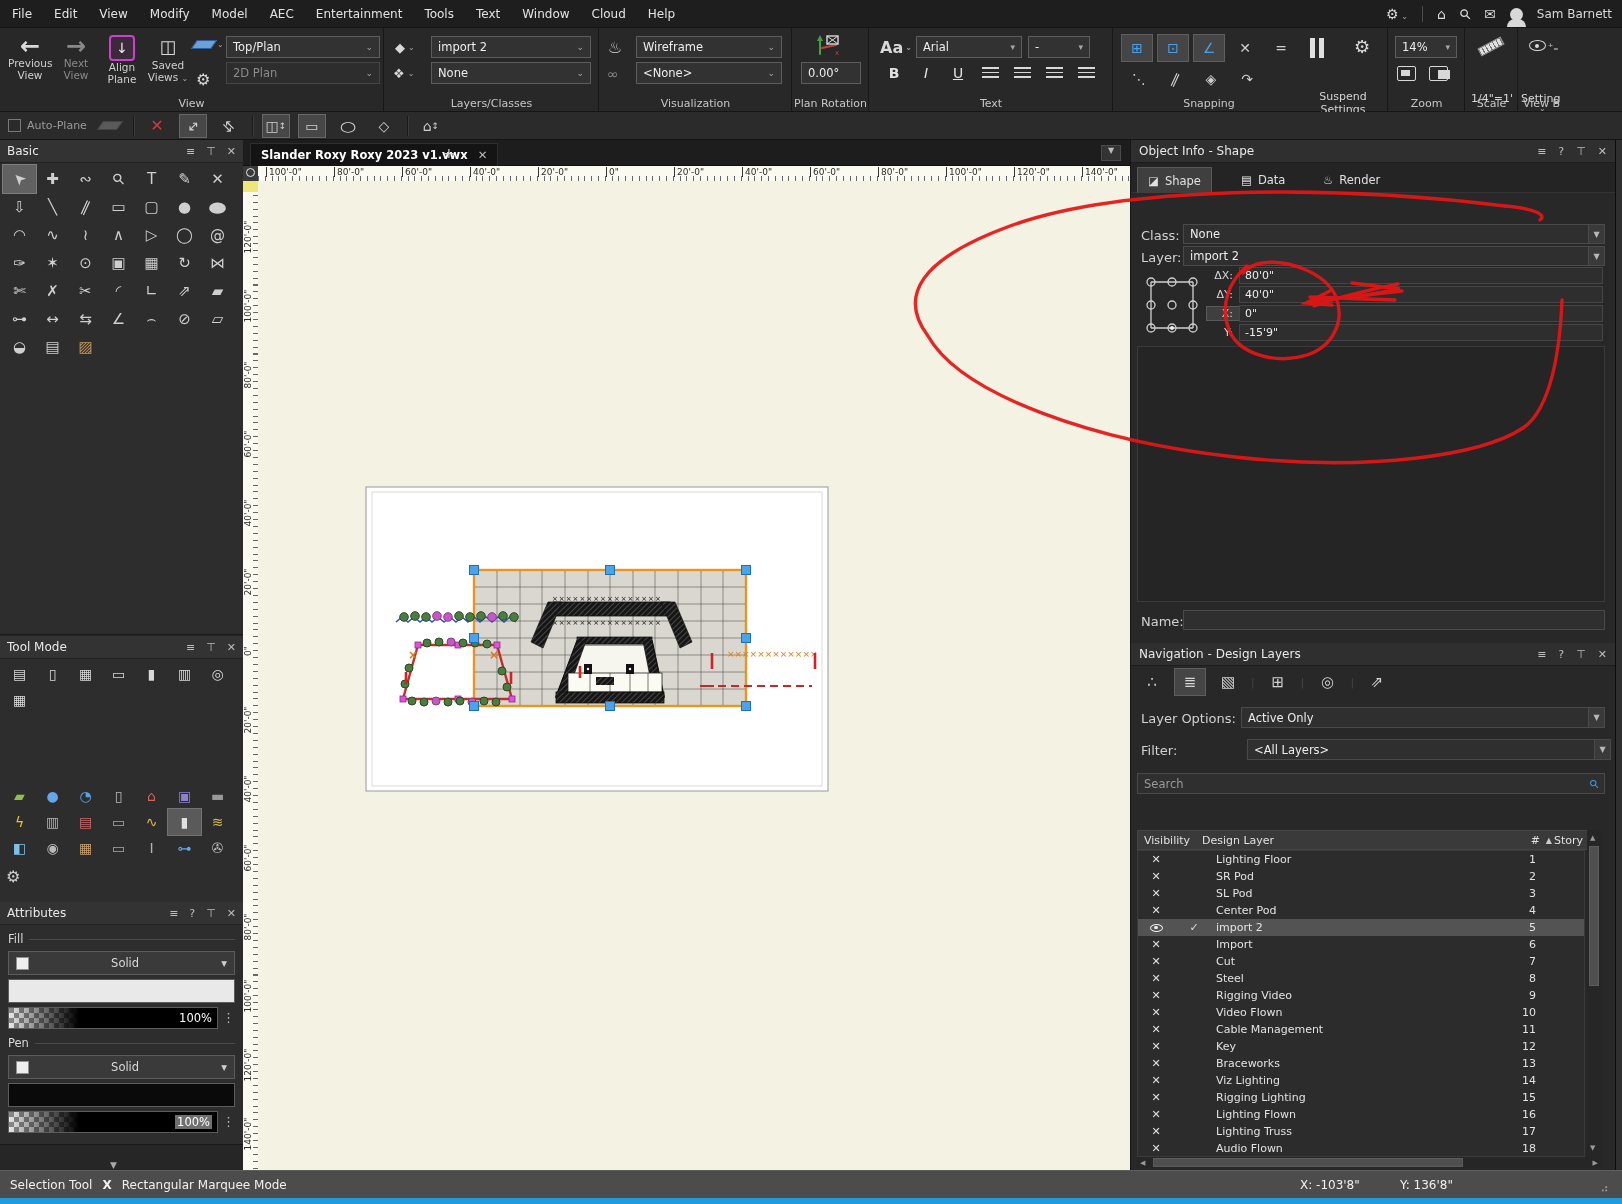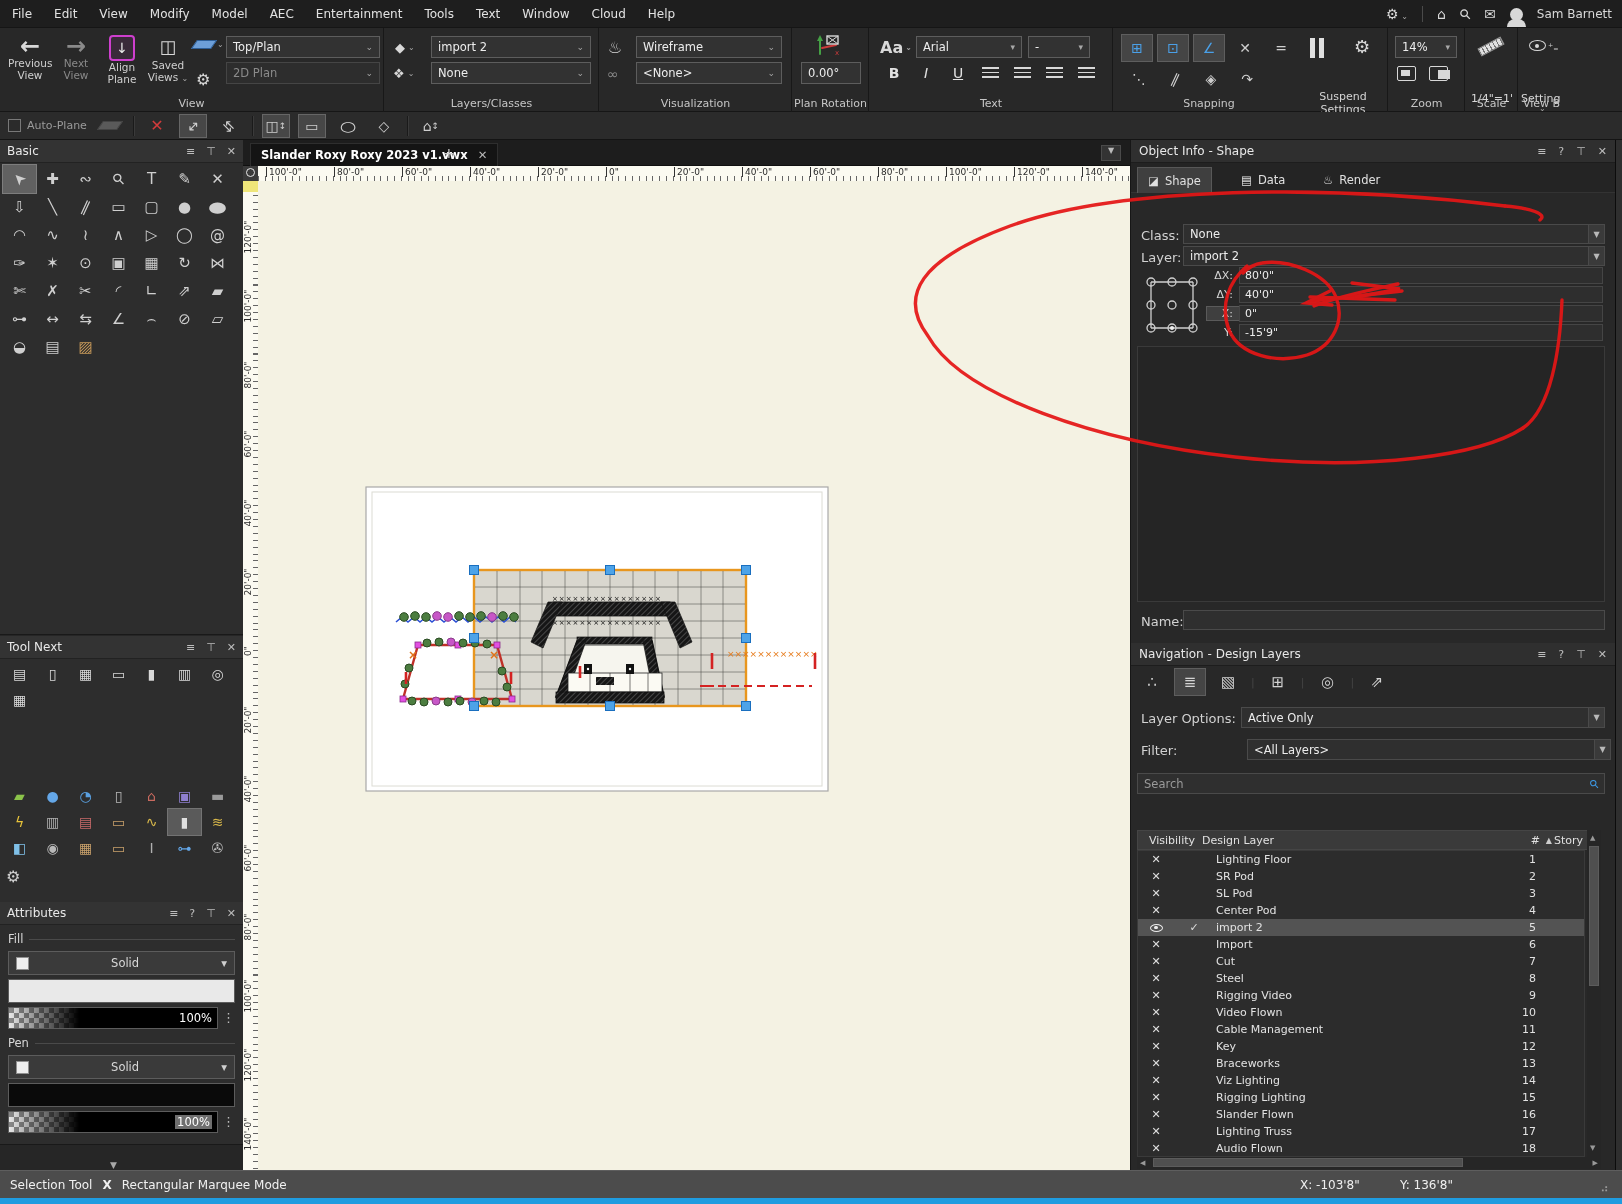--- a/index.html
+++ b/index.html
@@ -500,21 +500,21 @@
           <span>▤</span>
         </div>
         <div class="tcell">
           <span style="color: rgb(200, 154, 90);">▨</span>
         </div>
       </div>
   </div>
 
   <div class="palette" style="top:636px;height:282px">
     <div class="pal-hdr">
-      <span>Tool Next</span>
+      <span>Tool Mode</span>
       <span class="sp">
           <span>≡</span>
           <span>⊤</span>
           <span>✕</span>
         </span>
     </div>
     <div class="tsrow">
 
     <div class="tscell">
           <span>▤</span>
@@ -924,21 +924,21 @@
     <div class="fld" style="left:116px;top:96px;width:364px;height:21px">
         <span>&lt;All Layers&gt;</span>
         <span class="chevbtn">▼</span>
       </div>
     <div class="fld" style="left:6px;top:130px;width:468px;height:21px;color:#9a9a9a">
         <span>Search</span>
         <span style="margin-left:auto;color:#3d9be9;display:inline-block;transform:rotate(-45deg)">⚲</span>
       </div>
 
     <div class="nt-hdr" style="top:187px">
-      <span class="c-vis" style="width:62px;text-align:center;padding-left:6px">Visibility</span>
+      <span class="c-vis" style="width:62px;text-align:left;padding-left:6px">Visibility</span>
       <span class="c-nm">Design Layer</span>
       <span class="c-num">#</span>
       <span style="font-size:8px;color:#ccc;padding:0 2px">▲</span>
       <span class="c-story">Story</span>
     </div>
     <div class="abs" style="left:6px;top:207px;width:448px;height:307px;overflow:hidden;background:#2c2c2c;border:1px solid #3a3a3a">
 
         <div class="nrow">
           <span class="c-vis"><span class="vx">✕</span></span>
           <span class="c-chk"><span class="ck">✓</span></span>
@@ -1057,21 +1057,21 @@
           <span class="c-vis"><span class="vx">✕</span></span>
           <span class="c-chk"><span class="ck">✓</span></span>
           <span class="c-nm">Rigging Lighting</span>
           <span class="c-num">15</span>
           <span class="c-story"></span>
         </div>
 
         <div class="nrow">
           <span class="c-vis"><span class="vx">✕</span></span>
           <span class="c-chk"><span class="ck">✓</span></span>
-          <span class="c-nm">Slander Flown</span>
+          <span class="c-nm">Lighting Flown</span>
           <span class="c-num">16</span>
           <span class="c-story"></span>
         </div>
 
         <div class="nrow">
           <span class="c-vis"><span class="vx">✕</span></span>
           <span class="c-chk"><span class="ck">✓</span></span>
           <span class="c-nm">Lighting Truss</span>
           <span class="c-num">17</span>
           <span class="c-story"></span>

